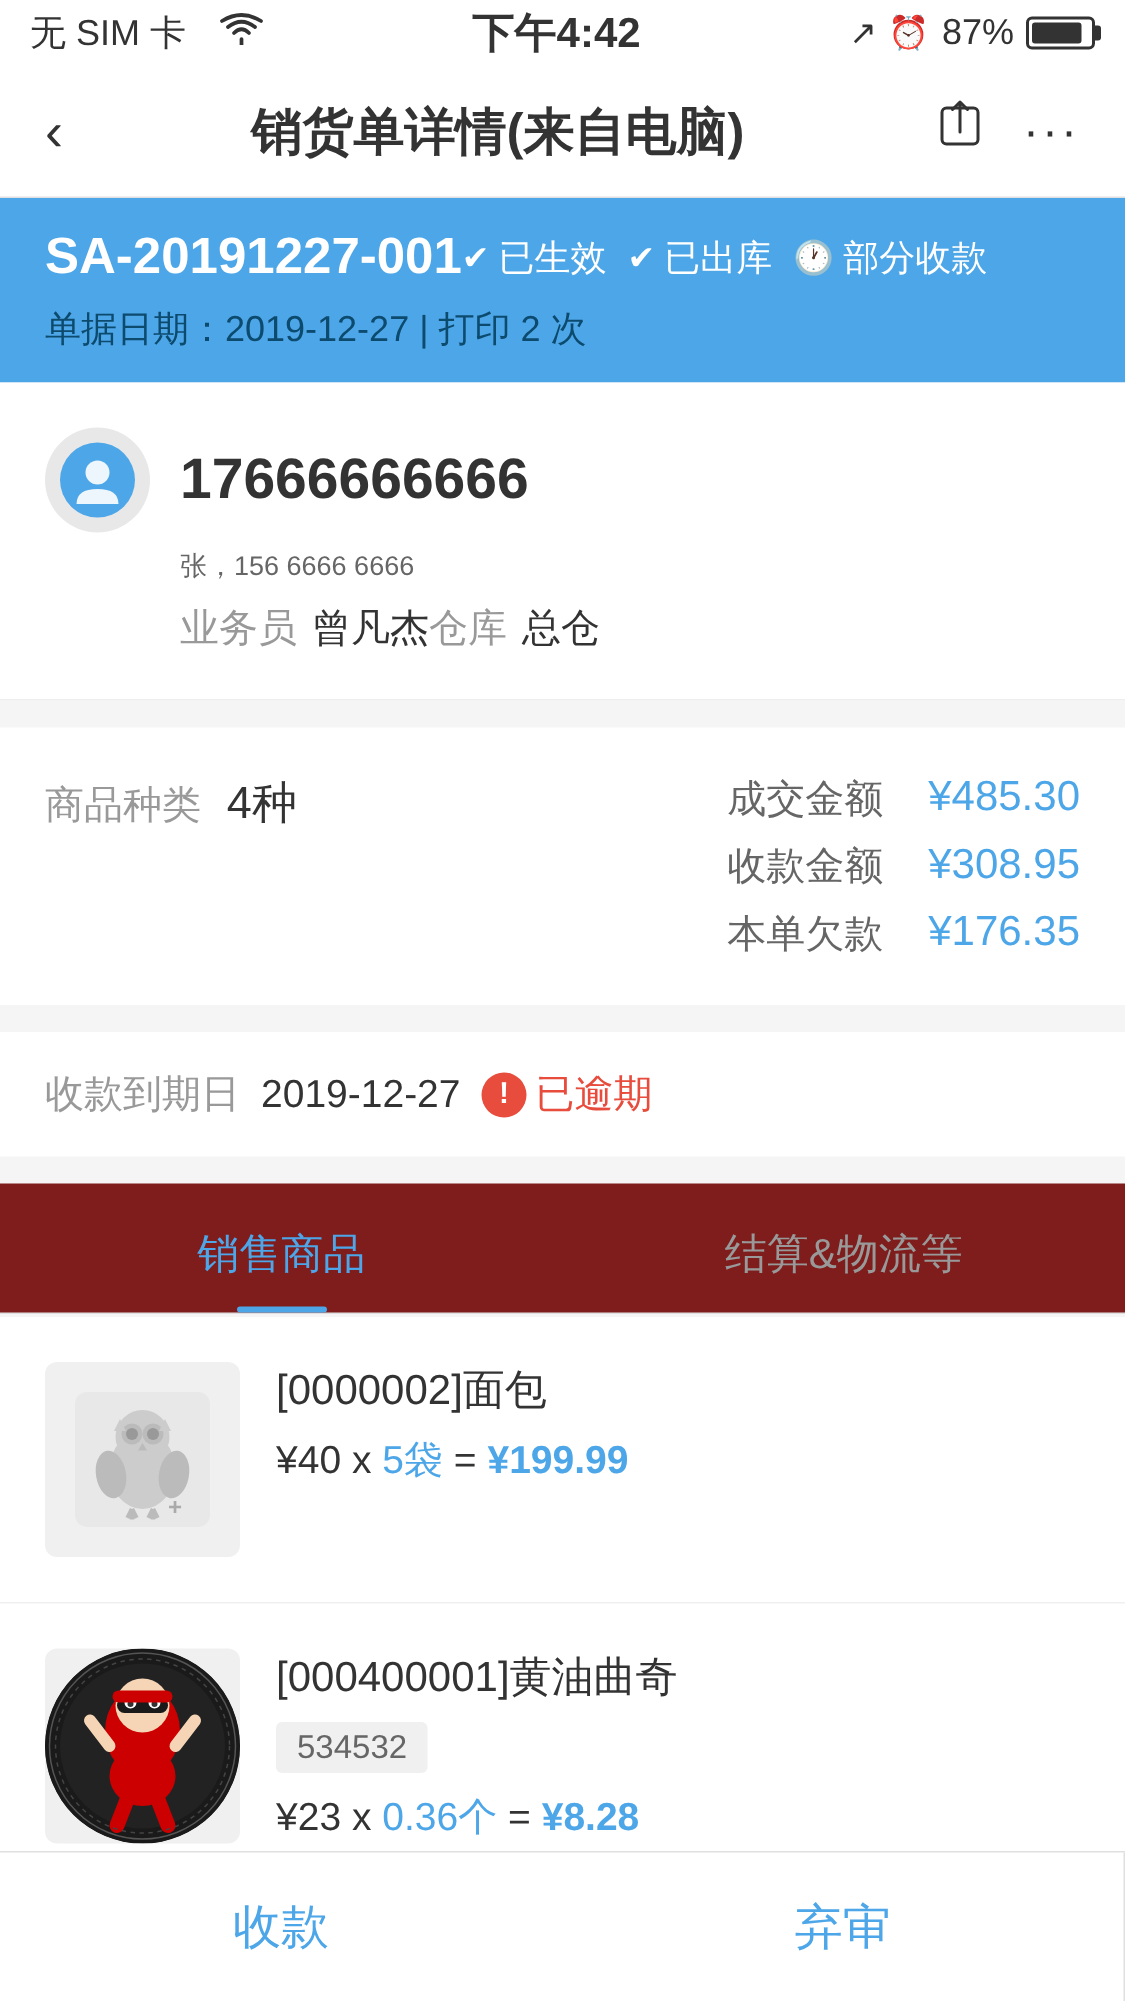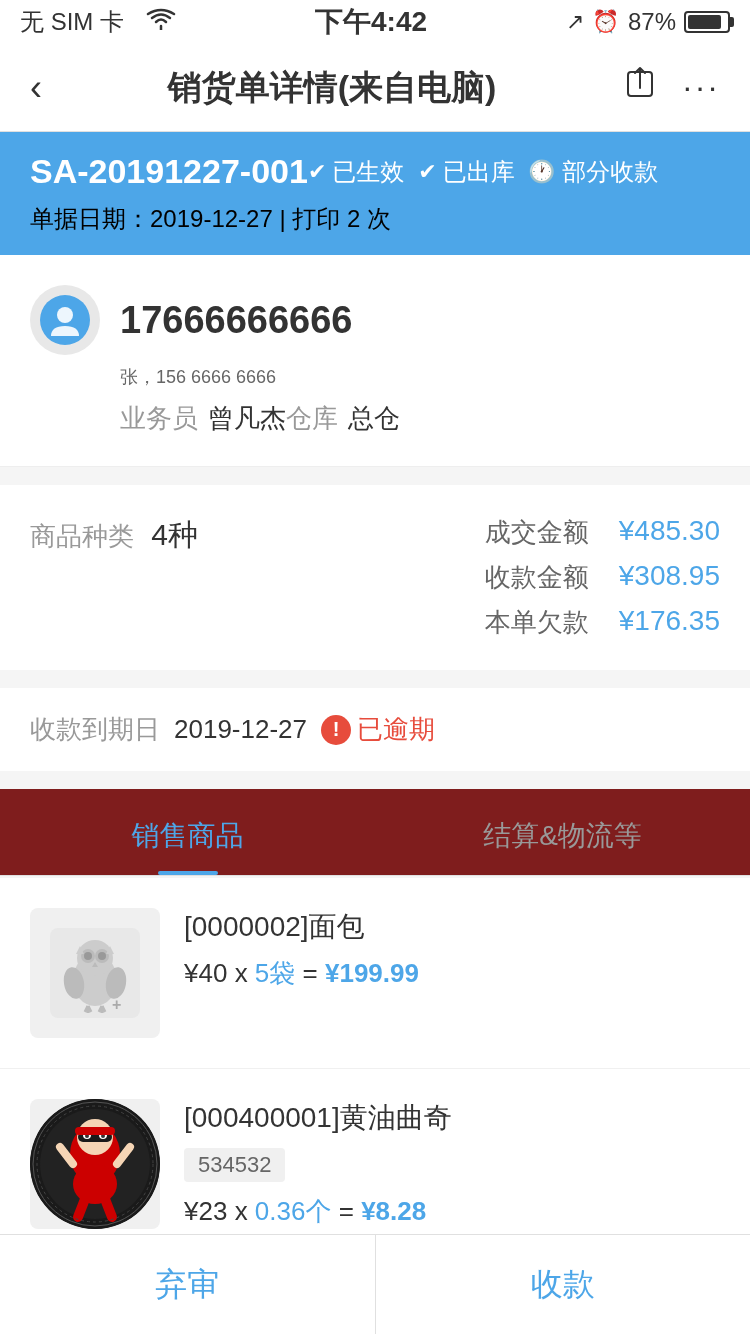--- a/index.html
+++ b/index.html
@@ -72,21 +72,21 @@
     }
     .status-tag {
       display: flex;
       align-items: center;
       gap: 6px;
       font-size: 24px;
       color: #fff;
     }
     .header-band-bottom {
       font-size: 24px;
-      color: #000000;
+      color: #0c4a6e;
     }
 
     
     .customer-section {
       background: #fff;
       padding: 30px;
       border-bottom: 1px solid #eee;
     }
     .customer-top {
       display: flex;
@@ -479,19 +479,19 @@
         <span class="total">¥8.28</span>
       </div>
     </div>
   </div>
 
 </div>
 
 <div style="height:100px;"></div>
 
 <div class="bottom-bar">
+  <div class="bottom-btn confirm">
+    <span>收款</span>
+  </div>
   <div class="bottom-btn cancel">
     <span>弃审</span>
   </div>
-  <div class="bottom-btn confirm">
-    <span>收款</span>
-  </div>
 </div>
 
 </body></html>

